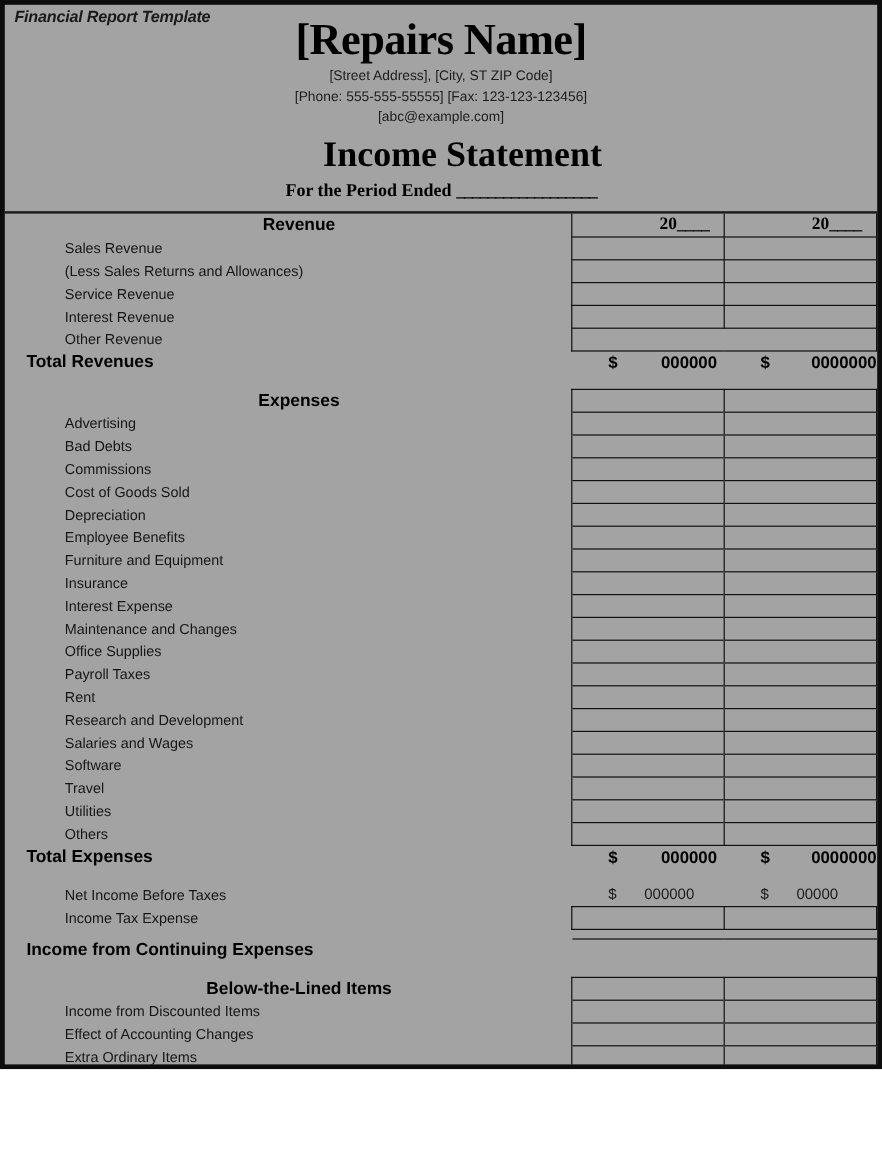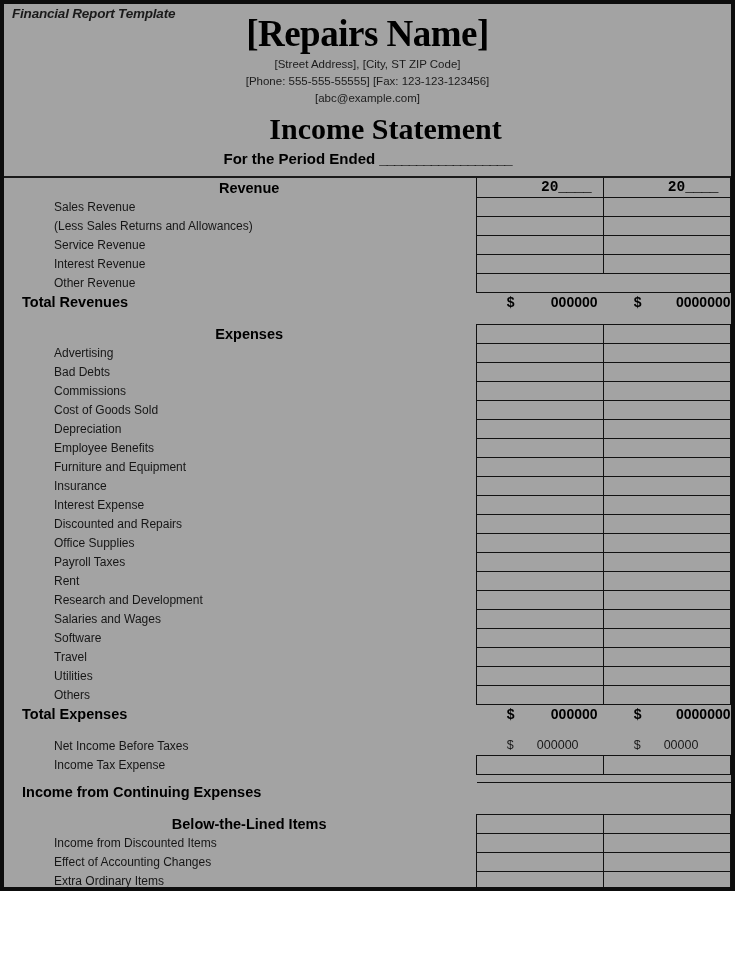--- a/index.html
+++ b/index.html
@@ -53,21 +53,21 @@
   .statement-title {
     font-family: "Liberation Serif", serif;
     font-weight: bold;
     font-size: 30px;
     line-height: 36px;
     margin-top: 4px;
     color: #000;
     margin-left: 36px;
   }
   .period-line {
-    font-family: Liberation Sans, sans-serif;
+    font-family: Liberation Serif, serif;
     font-weight: bold;
     font-size: 15px;
     line-height: 22px;
     color: #000;
     margin-top: 1px;
   }
   .period-blank {
     letter-spacing: -1px;
   }
   
@@ -126,21 +126,21 @@
   }
   .money .cur { width: 44px; display: inline-block; }
   .money.light {
     font-weight: normal;
     font-size: 12.5px;
     color: #1a1a1a;
   }
   .money.light .cur { width: 30px; }
 
   .yr {
-    font-family: Liberation Mono, monospace;
+    font-family: Liberation Serif, serif;
     font-weight: bold;
     font-size: 14.5px;
     color: #000;
     text-align: right;
     padding-right: 12px;
   }
   .yr .blank { letter-spacing: -0.5px; }
   .bx-top   { border-top: 1px solid #111; }
   .bx-l     { border-left: 1px solid #111; }
   .bx-r     { border-right: 1px solid #111; }
@@ -316,21 +316,21 @@
           </tr>
       <tr class="row">
             <td>
               <div class="lbl item">Interest Expense</div>
             </td>
             <td class="bx-l bx-r bx-top"></td>
             <td class="bx-r bx-top"></td>
           </tr>
       <tr class="row">
             <td>
-              <div class="lbl item">Discounted and Repairs</div>
+              <div class="lbl item">Maintenance and Changes</div>
             </td>
             <td class="bx-l bx-r bx-top"></td>
             <td class="bx-r bx-top"></td>
           </tr>
       <tr class="row">
             <td>
               <div class="lbl item">Office Supplies</div>
             </td>
             <td class="bx-l bx-r bx-top"></td>
             <td class="bx-r bx-top"></td>

